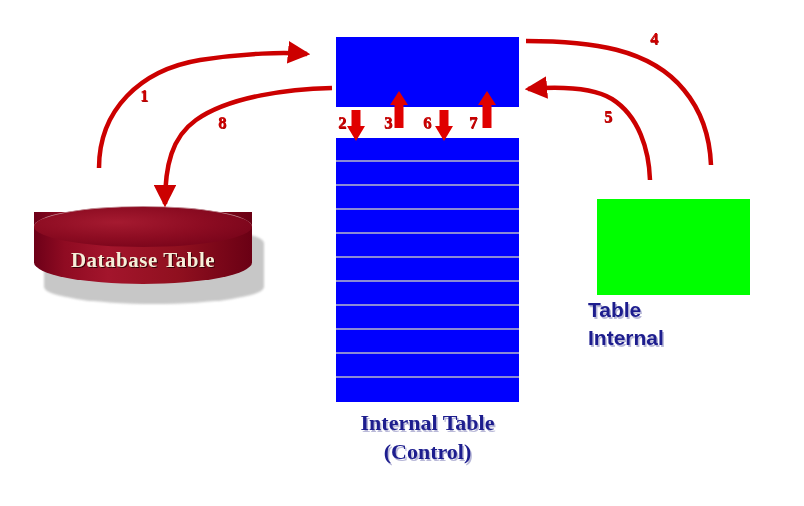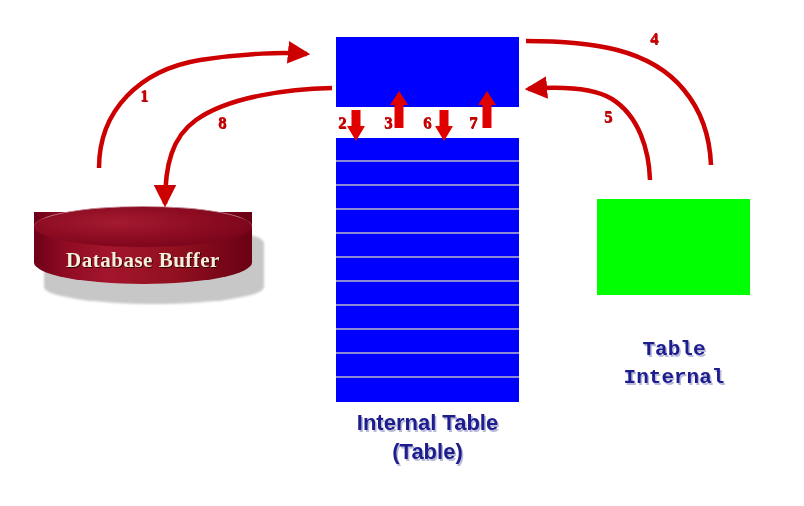--- a/index.html
+++ b/index.html
@@ -99,45 +99,43 @@
     position: absolute;
     left: 306px;
     top: 408px;
     width: 243px;
     text-align: center;
     color: #1d1d8e;
     font-size: 22px;
     font-weight: bold;
     line-height: 29px;
     text-shadow: 1.5px 1.5px 0 #b9b9d8;
-    font-family: Liberation Sans, sans-serif;
+    font-family: Liberation Serif, serif;
   }
 
   
   .tc-box {
     position: absolute;
     left: 597px;
     top: 199px;
     width: 153px;
     height: 96px;
     background: #00ff00;
   }
   .tc-label {
     position: absolute;
     left: 588px;
     top: 296px;
     width: 172px;
-    text-align: center;
     color: #1d1d8e;
     font-size: 21px;
     font-weight: bold;
     line-height: 28px;
     text-shadow: 1.5px 1.5px 0 #b9b9d8;
-    font-family: Liberation Mono, monospace;
-    margin-top: 40px;
+    font-family: Liberation Sans, sans-serif;
   }
 
   
   #arrows {
     position: absolute;
     left: 0; top: 0;
     width: 804px; height: 506px;
     pointer-events: none;
   }
 
@@ -153,40 +151,40 @@
 </style>
 </head>
 <body>
 
 <div id="canvas">
 
   <div class="db-wrap">
     <div class="db-shadow"></div>
     <div class="db-body"></div>
     <div class="db-top"></div>
-    <div class="db-label">Database Buffer</div>
+    <div class="db-label">Database Table</div>
   </div>
 
   <div class="it-header"></div>
   <div class="it-body">
     <div class="it-row"></div>
     <div class="it-row"></div>
     <div class="it-row"></div>
     <div class="it-row"></div>
     <div class="it-row"></div>
     <div class="it-row"></div>
     <div class="it-row"></div>
     <div class="it-row"></div>
     <div class="it-row"></div>
     <div class="it-row"></div>
     <div class="it-row"></div>
   </div>
   <div class="it-caption">
     <div>Internal Table</div>
-    <div>(Table)</div>
+    <div>(Control)</div>
   </div>
 
   <div class="tc-box"></div>
   <div class="tc-label">
     <div>Table</div>
     <div>Internal</div>
   </div>
 
   <svg id="arrows" viewBox="0 0 804 506">
     <defs>

